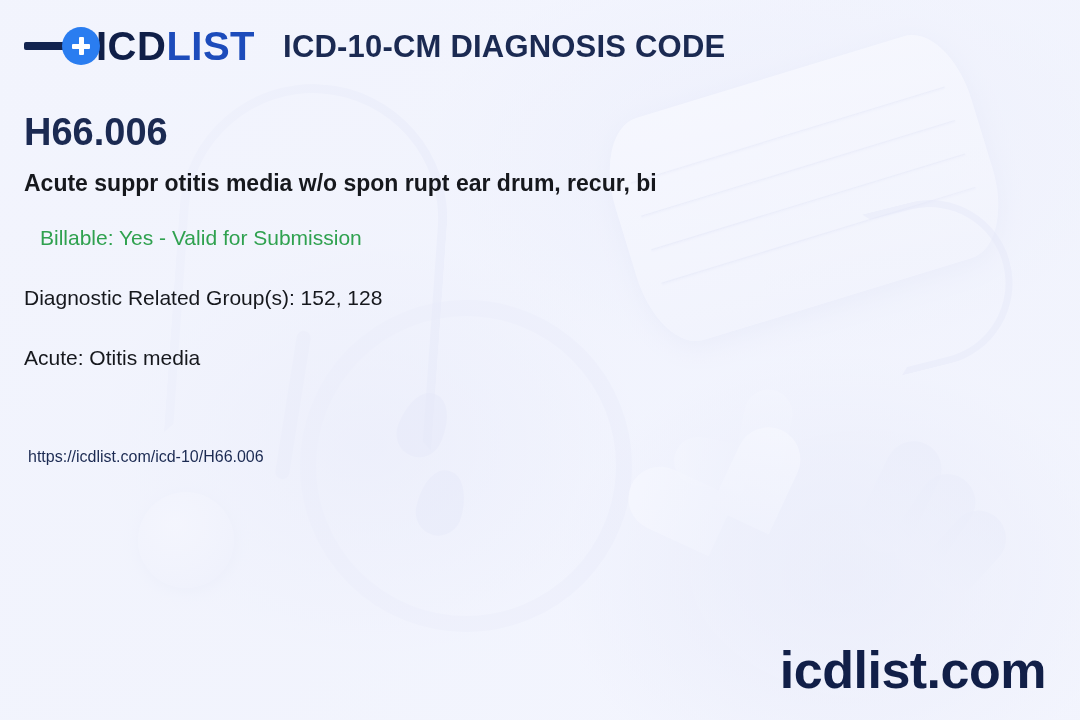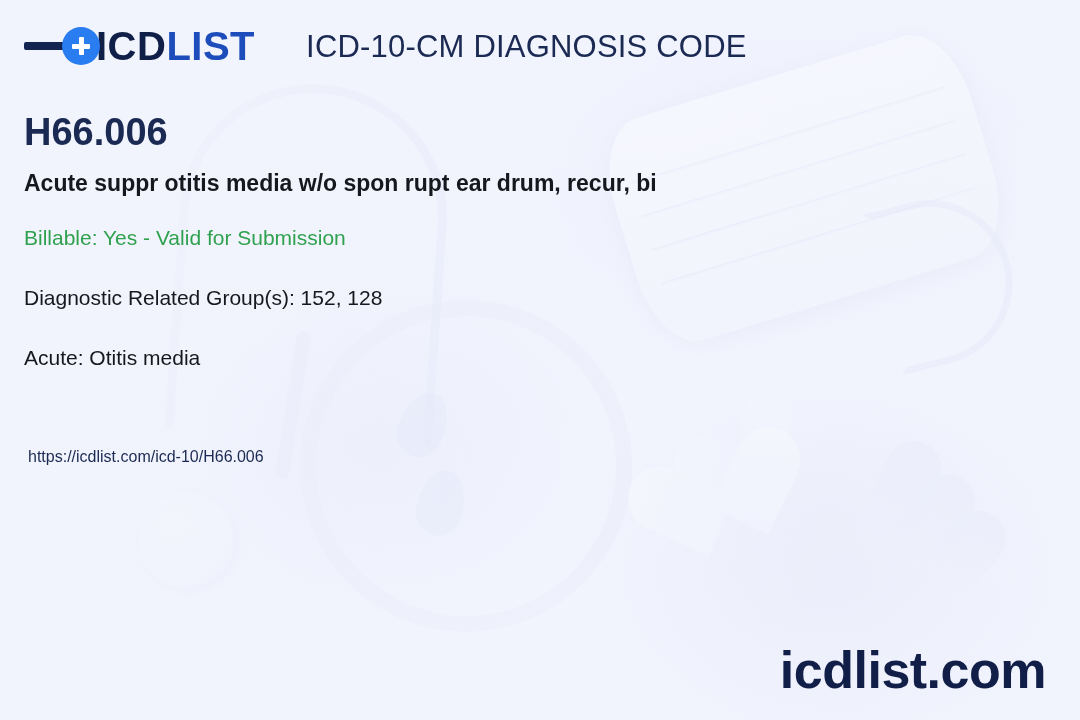--- a/index.html
+++ b/index.html
@@ -215,21 +215,21 @@
     inset: 0;
   }
 
   
   .header {
     position: absolute;
     left: 24px;
     top: 26px;
     display: flex;
     align-items: center;
-    gap: 36px;
+    gap: 28px;
   }
   .logo {
     display: flex;
     align-items: center;
   }
   .logo-dash {
     display: block;
     width: 44px;
     height: 8px;
     border-radius: 2px;
@@ -259,26 +259,25 @@
     font-size: 40px;
     font-weight: 700;
     letter-spacing: 0.5px;
     line-height: 1;
   }
   .logo-word .icd  { color: #101f48; }
   .logo-word .list { color: #1d4cbb; }
 
   .header-title {
     font-size: 31px;
-    font-weight: 400;
+    font-weight: 700;
     color: #1b2a52;
     letter-spacing: 0.2px;
     line-height: 1;
     white-space: nowrap;
-    margin-left: 15px;
   }
 
   
   .body-block {
     position: absolute;
     left: 24px;
     top: 113px;
     width: 1000px;
   }
   .code {
@@ -290,21 +289,21 @@
   }
   .desc {
     font-size: 23px;
     font-weight: 700;
     color: #16181d;
     line-height: 1.25;
     margin: 0;
   }
   .billable {
     position: absolute;
-    left: 0;
+    left: 16px;
     top: 112px;
     font-size: 21px;
     font-weight: 400;
     color: #2fa14f;
     line-height: 1.2;
   }
   .drg {
     position: absolute;
     left: 0;
     top: 172px;

